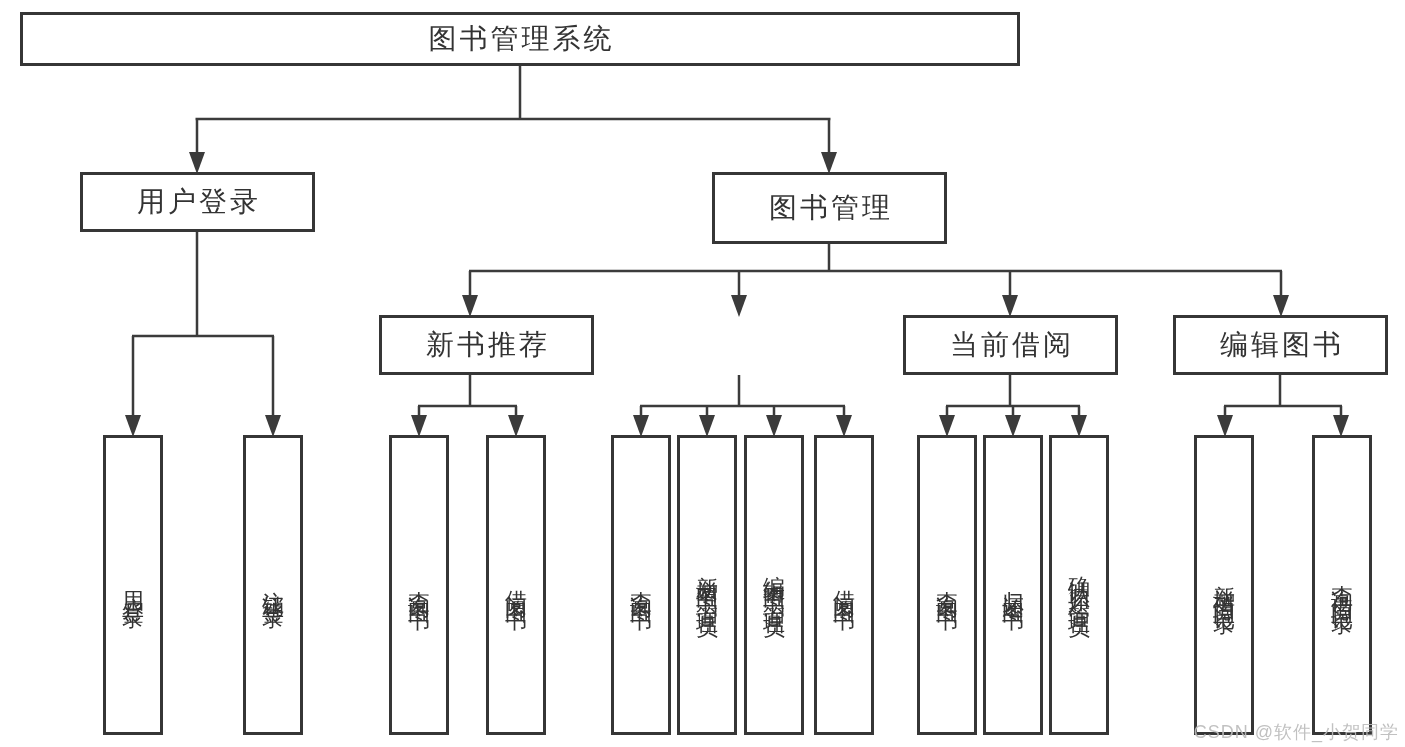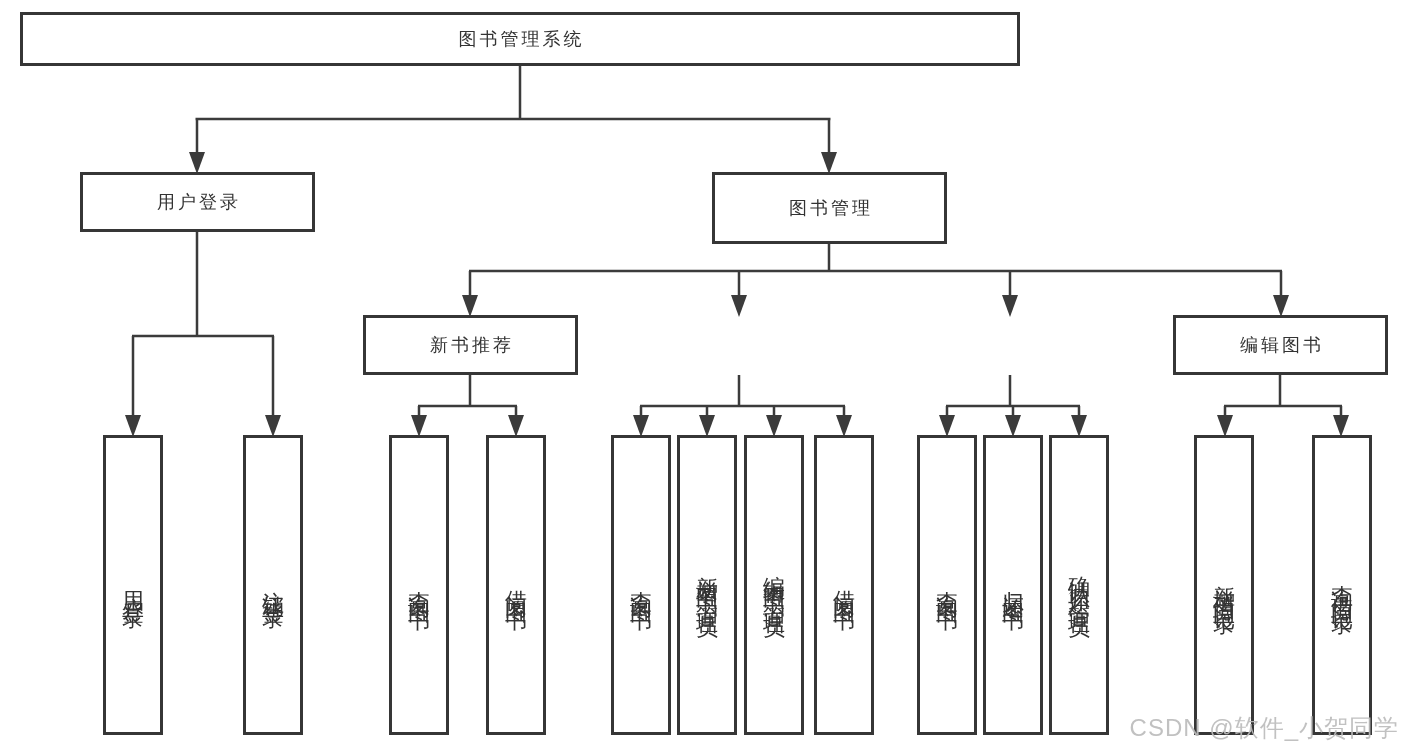--- a/index.html
+++ b/index.html
@@ -14,38 +14,38 @@
   .node{
     position:absolute;
     box-sizing:border-box;
     background:#ffffff;
     border:3px solid #363636;
     color:#333333;
     display:flex;
     align-items:center;
     justify-content:center;
     z-index:2;
-    font-size:18px;
+    font-size:28px;
     letter-spacing:3px;
     text-indent:3px;
     white-space:nowrap;
   }
   .node.v{
     writing-mode:vertical-rl;
     text-orientation:mixed;
     font-size:22px;
     letter-spacing:6px;
     text-indent:0;
     line-height:1;
   }
   .watermark{
     position:absolute;
     right:6px;bottom:3px;
     z-index:5;
-    font-size:24px;
+    font-size:18px;
     color:#bcbcbc;
     letter-spacing:1px;
     opacity:.92;
     pointer-events:none;
   }
 </style>
 </head>
 <body>
 
 <div class="canvas">
@@ -91,21 +91,22 @@
       <polygon points="1217,415 1233,415 1225,437"></polygon>
       <polygon points="1333,415 1349,415 1341,437"></polygon>
     </g>
   </svg>
 
   <div class="node" style="left:20px;top:12px;width:1000px;height:54px">图书管理系统</div>
 
   <div class="node" style="left:80px;top:172px;width:235px;height:60px">用户登录</div>
   <div class="node" style="left:712px;top:172px;width:235px;height:72px">图书管理</div>
 
-  <div class="node" style="left:363px;top:315px;width:215px;height:60px">新书推荐</div>
+  <div class="node" style="left:379px;top:315px;width:215px;height:60px">新书推荐</div>
+  <div class="node" style="left:903px;top:315px;width:215px;height:60px">当前借阅</div>
   <div class="node" style="left:1173px;top:315px;width:215px;height:60px">编辑图书</div>
 
   <div class="node v" style="left:103px;top:435px;width:60px;height:300px">用户登录</div>
   <div class="node v" style="left:243px;top:435px;width:60px;height:300px">注销登录</div>
 
   <div class="node v" style="left:389px;top:435px;width:60px;height:300px">查询图书</div>
   <div class="node v" style="left:486px;top:435px;width:60px;height:300px">借阅图书</div>
 
   <div class="node v" style="left:611px;top:435px;width:60px;height:300px">查询图书</div>
   <div class="node v" style="left:677px;top:435px;width:60px;height:300px">新增图书（管理员）</div>

